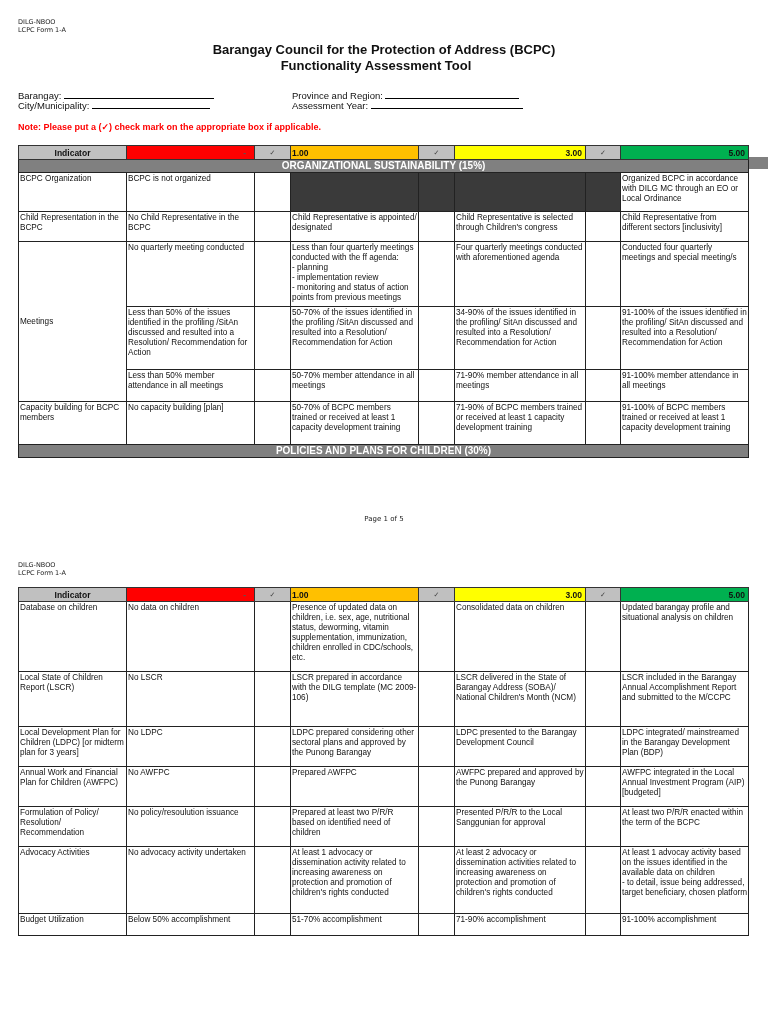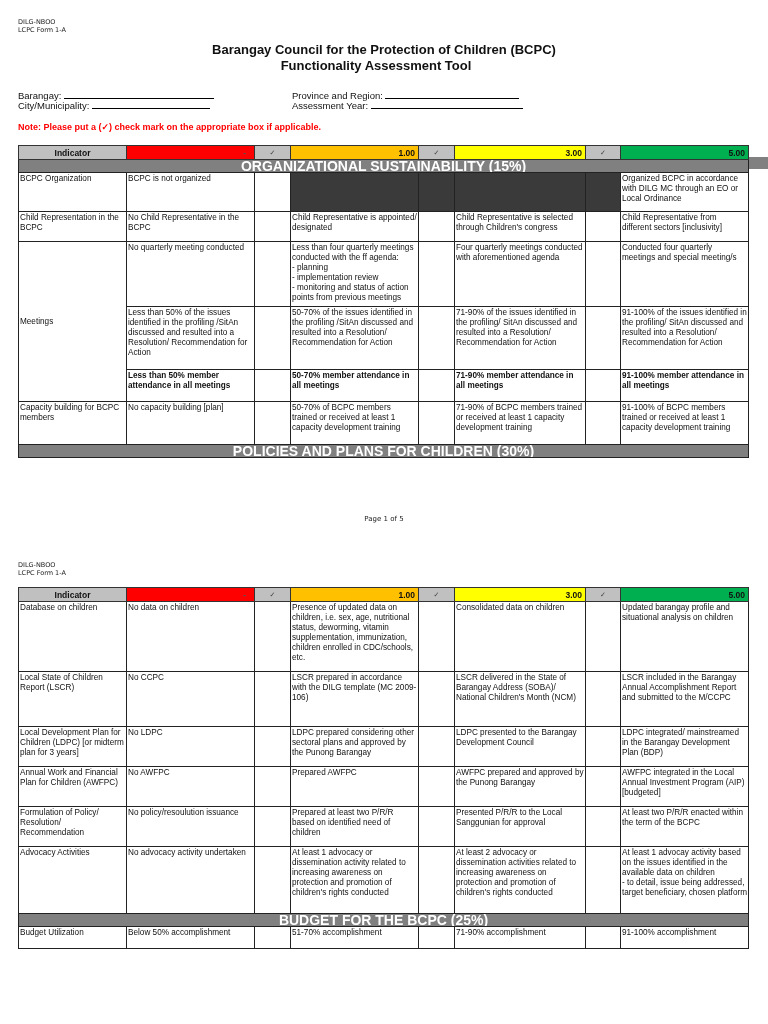--- a/index.html
+++ b/index.html
@@ -10,38 +10,38 @@
   .field { position: absolute; font-size: 9.5px; line-height: 11px; color: #111; white-space: nowrap; }
   .field .line { display: inline-block; border-bottom: 1px solid #000; height: 9px; vertical-align: baseline; }
   .note { position: absolute; left: 18px; top: 122px; color: #ff0000; font-weight: bold; font-size: 9px; }
   .page-footer { position: absolute; left: 0; width: 768px; text-align: center; font-size: 7px; color: #222; font-family: "DejaVu Sans", sans-serif; }
 
   table.grid { position: absolute; left: 18px; border-collapse: collapse; table-layout: fixed; width: 730px; }
   table.grid td { border: 1px solid #222; font-size: 8.2px; line-height: 10px; vertical-align: top; padding: 1px 1px; overflow: hidden; color: #111; }
   table.grid tr.hdr td { height: 14px; font-weight: bold; background: #c0c0c0; vertical-align: middle; font-size: 8.5px; border: 1px solid #333; }
   table.grid tr.hdr td.ind { text-align: center; }
   table.grid tr.hdr td.red { background: #ff0000; text-align: right; padding-right: 8px; color: #555; }
-  table.grid tr.hdr td.orange { background: #ffc000; text-align: right; padding-right: 3px; }
+  table.grid tr.hdr td.orange { background: #ffc000; padding-right: 3px; }
   table.grid tr.hdr td.yellow { background: #ffff00; text-align: right; padding-right: 3px; }
   table.grid tr.hdr td.green { background: #00b050; text-align: right; padding-right: 3px; }
   table.grid tr.hdr td.chk { text-align: center; font-weight: normal; color: #444; font-size: 7px; }
-  table.grid tr.section td { background: #808080; color: #fff; font-weight: bold; text-align: center; font-size: 14px; height: 12px; padding: 0; line-height: 12px; vertical-align: middle; }
+  table.grid tr.section td { background: #808080; color: #fff; font-weight: bold; text-align: center; font-size: 10px; height: 12px; padding: 0; line-height: 12px; vertical-align: middle; }
   table.grid td.dark { background: #3a3a3a; }
   table.grid td.mid { vertical-align: middle; }
   .section-ext { position: absolute; background: #808080; height: 12px; }
 </style>
 </head>
 <body>
 
 <div class="code" style="top:18px;">
   <div>DILG-NBOO</div>
   <div>LCPC Form 1-A</div>
 </div>
 
-<div class="title" style="top:42px;">Barangay Council for the Protection of Children (BCPC)</div>
+<div class="title" style="top:42px;">Barangay Council for the Protection of Address (BCPC)</div>
 <div class="title" style="top:58px; left:-8px;">Functionality Assessment Tool</div>
 
 <div class="field" style="left:18px; top:90px;">
   <span>Barangay:</span>
   <span class="line" style="width:150px;"></span>
 </div>
 <div class="field" style="left:18px; top:100px;">
   <span>City/Municipality:</span>
   <span class="line" style="width:118px;"></span>
 </div>
@@ -118,26 +118,26 @@
     <td>Four quarterly meetings conducted with aforementioned agenda</td>
     <td></td>
     <td>Conducted four quarterly meetings and special meeting/s</td>
   </tr>
 
   <tr style="height:63px;">
     <td>Less than 50% of the issues identified in the profiling /SitAn discussed and resulted into a Resolution/ Recommendation for Action</td>
     <td></td>
     <td>50-70% of the issues identified in the profiling /SitAn discussed and resulted into a Resolution/ Recommendation for Action</td>
     <td></td>
-    <td>71-90% of the issues identified in the profiling/ SitAn discussed and resulted into a Resolution/ Recommendation for Action</td>
+    <td>34-90% of the issues identified in the profiling/ SitAn discussed and resulted into a Resolution/ Recommendation for Action</td>
     <td></td>
     <td>91-100% of the issues identified in the profiling/ SitAn discussed and resulted into a Resolution/ Recommendation for Action</td>
   </tr>
 
-  <tr style="height:32px;font-weight:bold;">
+  <tr style="height:32px;">
     <td>Less than 50% member attendance in all meetings</td>
     <td></td>
     <td>50-70% member attendance in all meetings</td>
     <td></td>
     <td>71-90% member attendance in all meetings</td>
     <td></td>
     <td>91-100% member attendance in all meetings</td>
   </tr>
 
   <tr style="height:43px;">
@@ -192,21 +192,21 @@
     <td></td>
     <td>Presence of updated data on children, i.e. sex, age, nutritional status, deworming, vitamin supplementation, immunization, children enrolled in CDC/schools, etc.</td>
     <td></td>
     <td>Consolidated data on children</td>
     <td></td>
     <td>Updated barangay profile and situational analysis on children</td>
   </tr>
 
   <tr style="height:55px;">
     <td>Local State of Children Report (LSCR)</td>
-    <td>No CCPC</td>
+    <td>No LSCR</td>
     <td></td>
     <td>LSCR prepared in accordance with the DILG template (MC 2009-106)</td>
     <td></td>
     <td>LSCR delivered in the State of Barangay Address (SOBA)/ National Children's Month (NCM)</td>
     <td></td>
     <td>LSCR included in the Barangay Annual Accomplishment Report and submitted to the M/CCPC</td>
   </tr>
 
   <tr style="height:40px;">
     <td>Local Development Plan for Children (LDPC) [or midterm plan for 3 years]</td>
@@ -247,23 +247,20 @@
     <td>Advocacy Activities</td>
     <td>No advocacy activity undertaken</td>
     <td></td>
     <td>At least 1 advocacy or dissemination activity related to increasing awareness on protection and promotion of children's rights conducted</td>
     <td></td>
     <td>At least 2 advocacy or dissemination activities related to increasing awareness on protection and promotion of children's rights conducted</td>
     <td></td>
     <td style="white-space:pre-line;">At least 1 advocay activity based on the issues identified in the available data on children
 - to detail, issue being addressed, target beneficiary, chosen platform</td>
   </tr>
-  <tr class="section">
-    <td colspan="8">BUDGET FOR THE BCPC (25%)</td>
-  </tr>
 
 
   <tr style="height:22px;">
     <td>Budget Utilization</td>
     <td>Below 50% accomplishment</td>
     <td></td>
     <td>51-70% accomplishment</td>
     <td></td>
     <td>71-90% accomplishment</td>
     <td></td>

